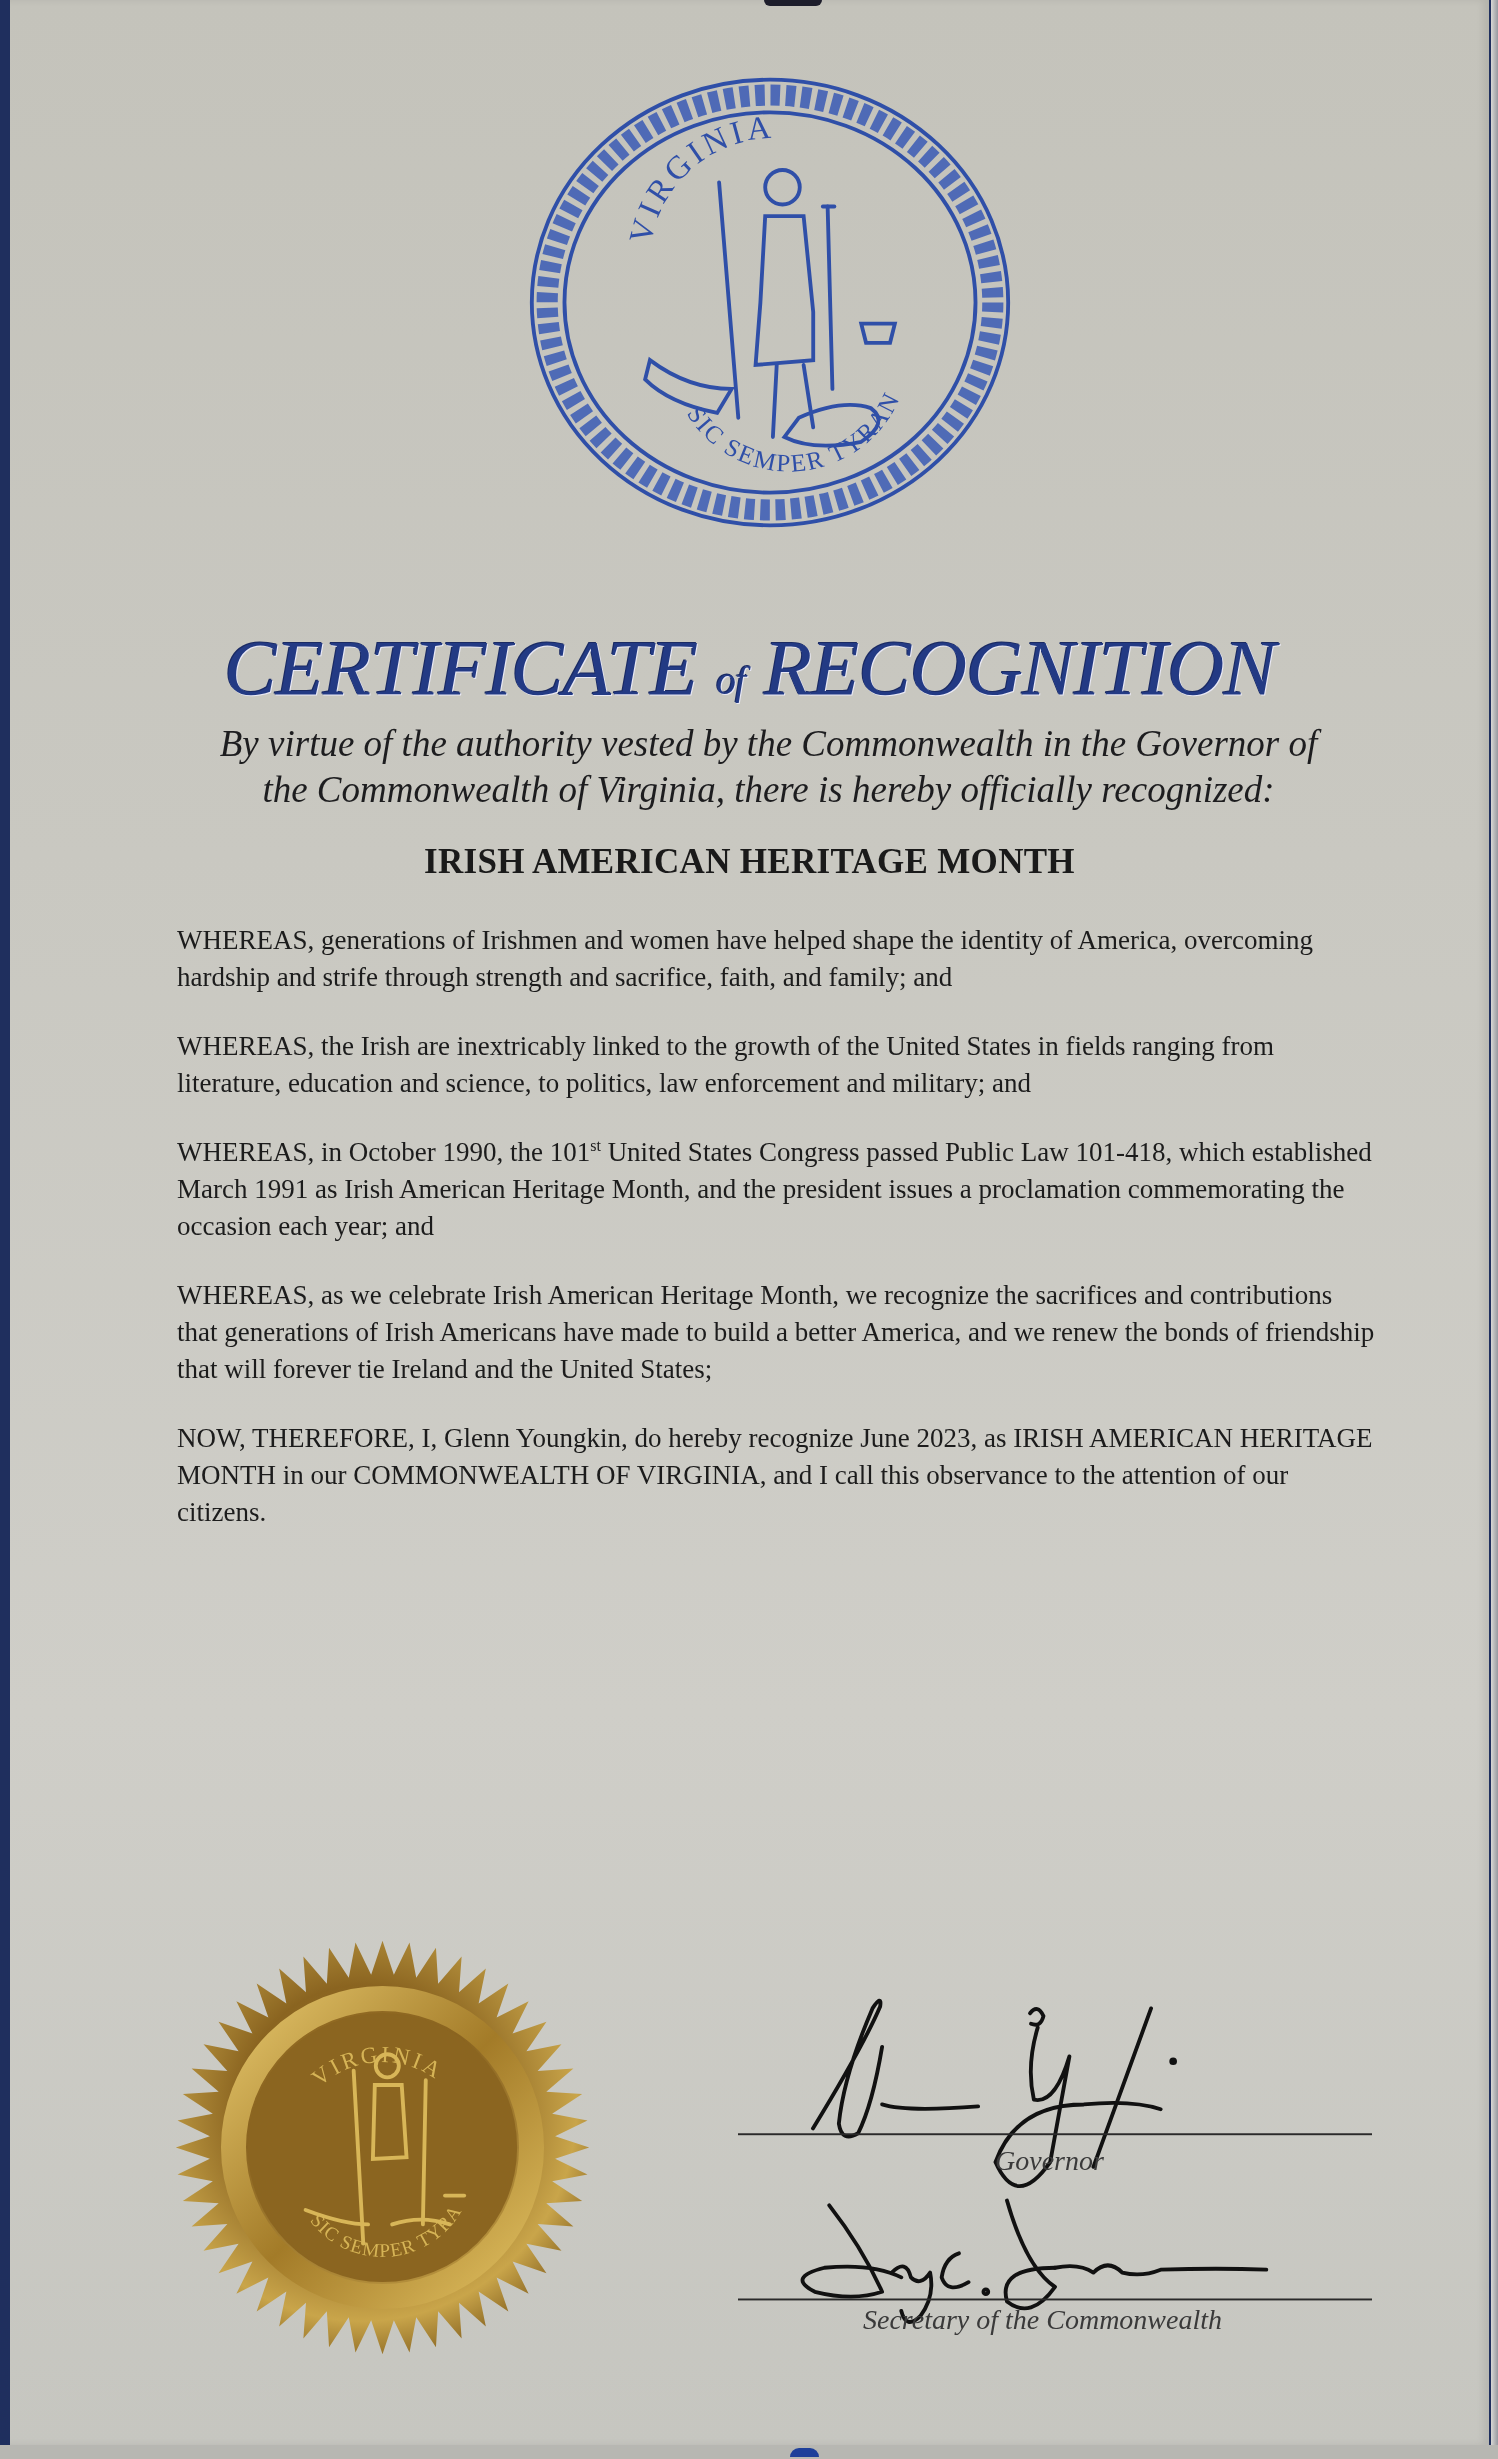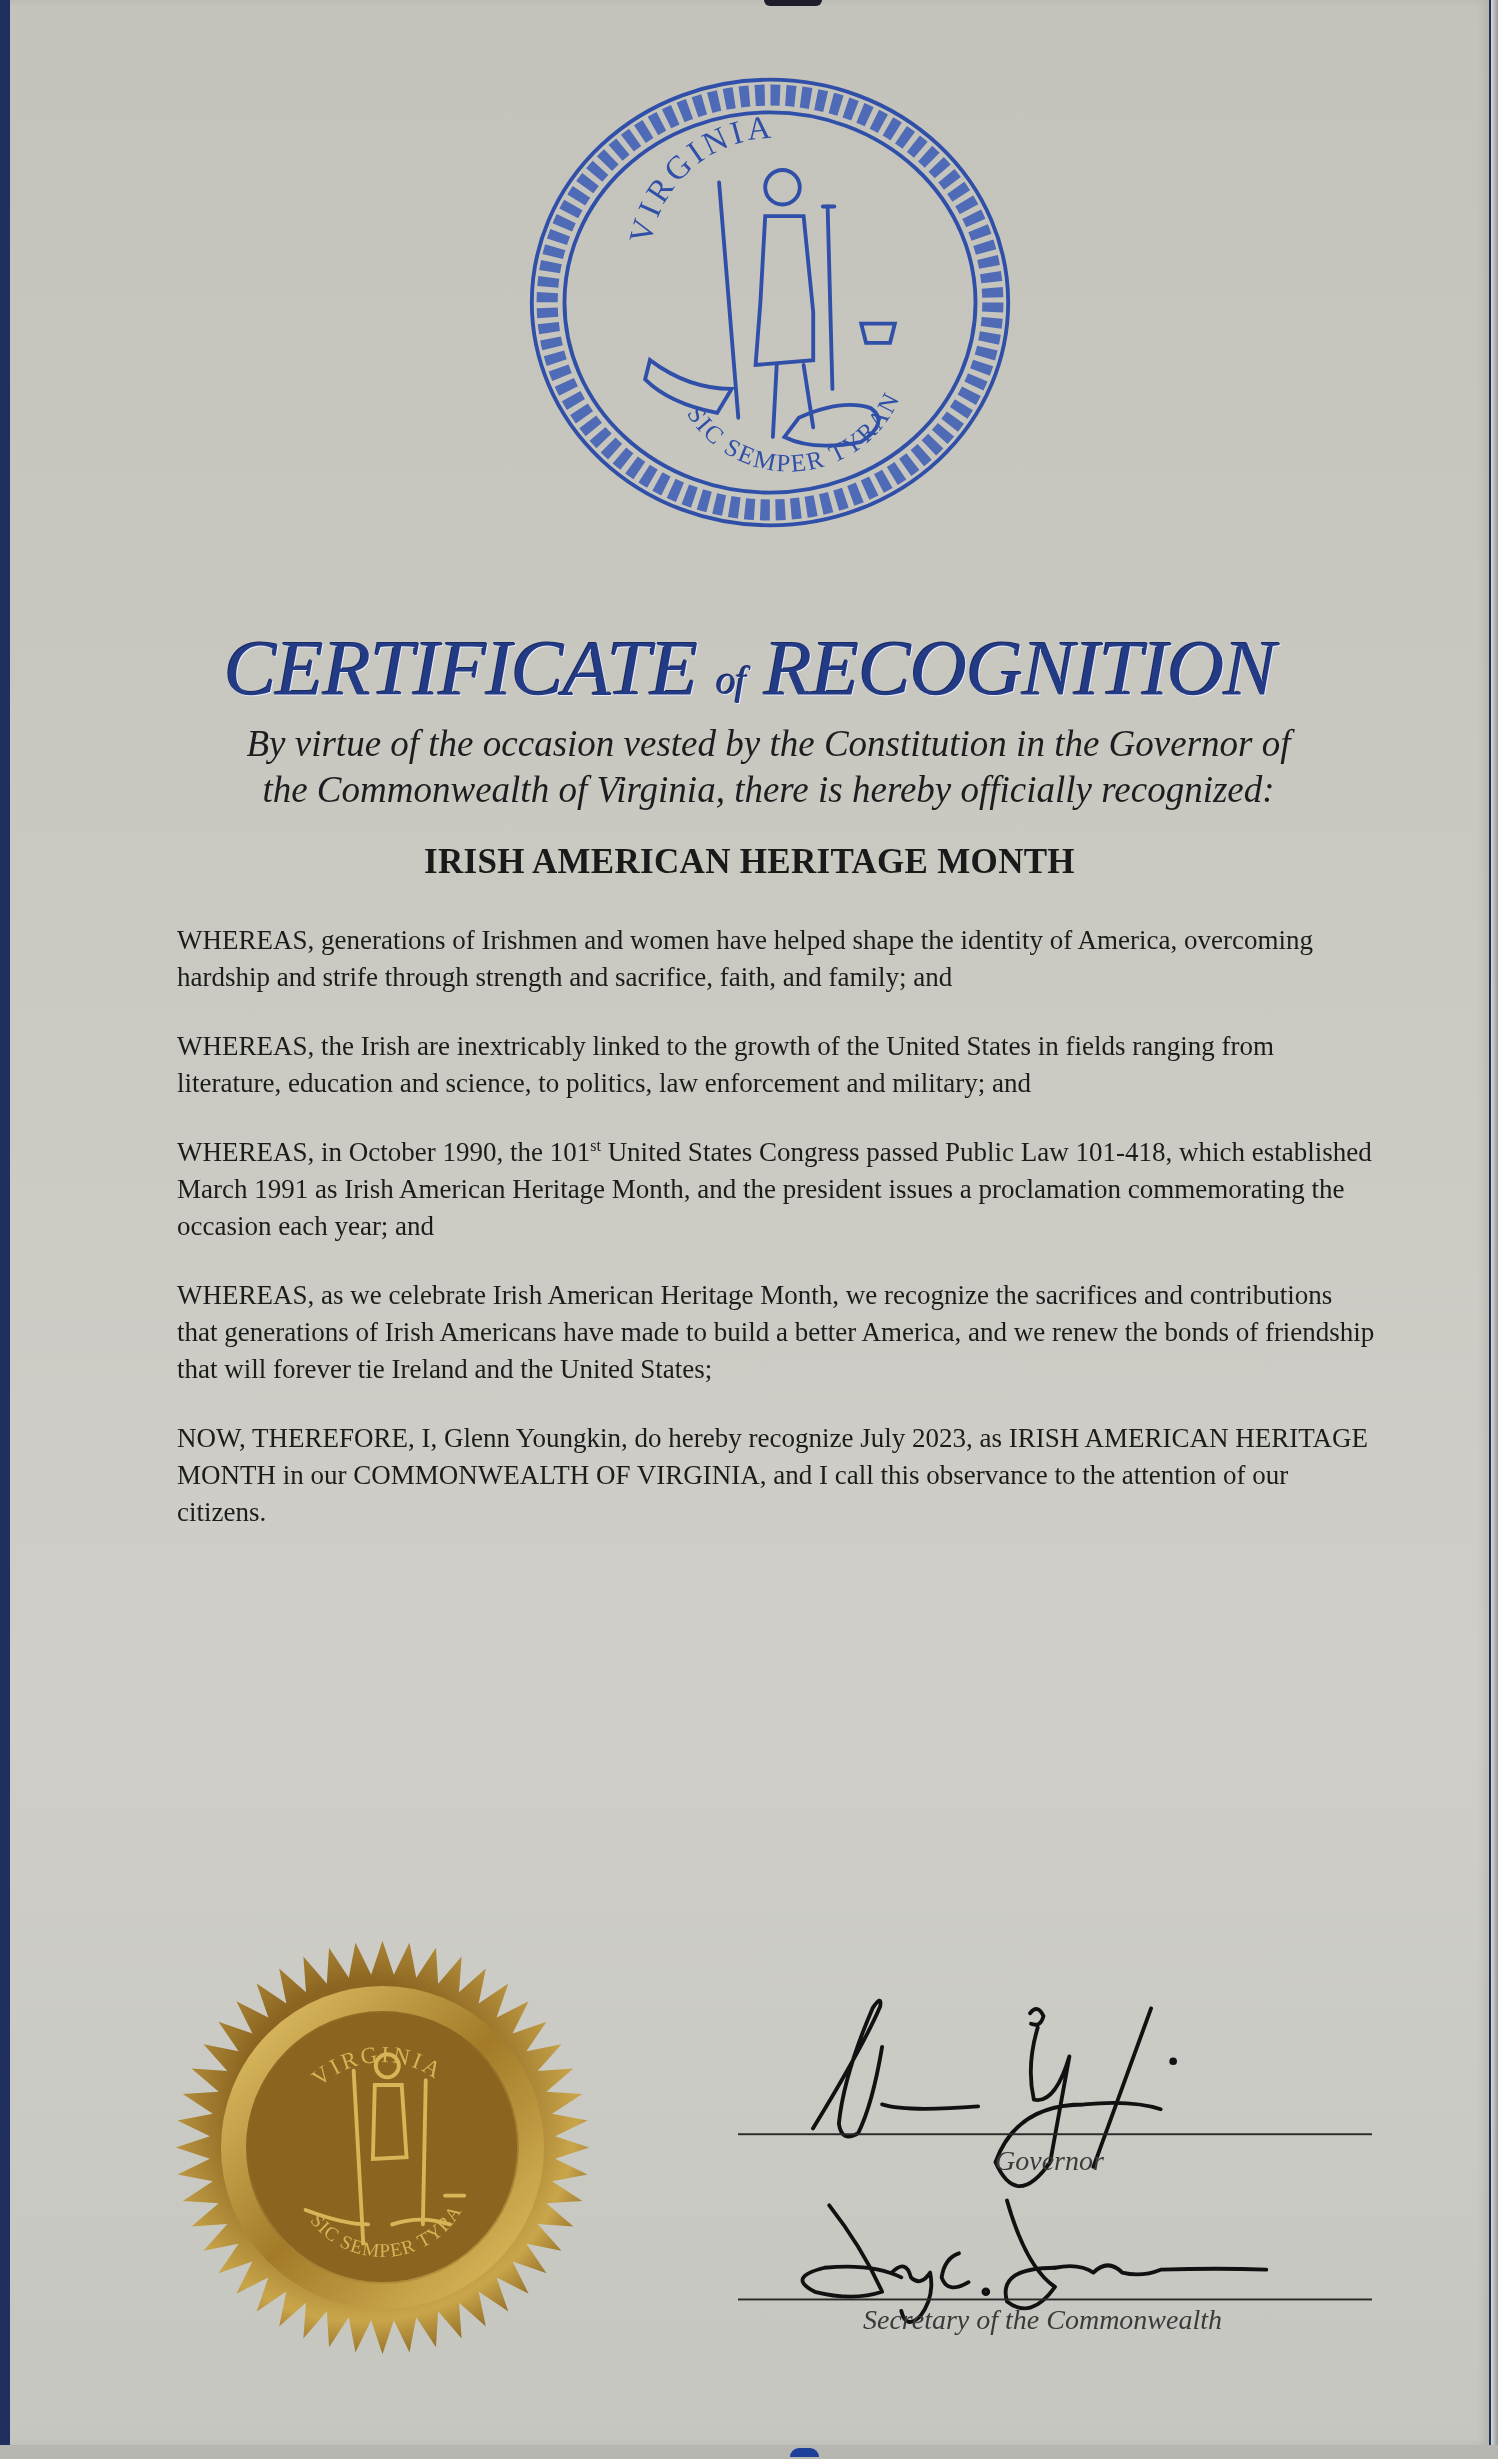--- a/index.html
+++ b/index.html
@@ -110,41 +110,41 @@
   </svg>
 </div>
 
 <div class="title" style="left:-19px;">
   <span>CERTIFICATE</span>
   <span class="of">of</span>
   <span>RECOGNITION</span>
 </div>
 
 <div class="subtitle">
-  <div>By virtue of the occasion vested by the Constitution in the Governor of</div>
+  <div>By virtue of the authority vested by the Commonwealth in the Governor of</div>
   <div>the Commonwealth of Virginia, there is hereby officially recognized:</div>
 </div>
 
 <div class="heading" style="left:-19px;">IRISH AMERICAN HERITAGE MONTH</div>
 
 <div class="body">
   <p class="para">
     <b>WHEREAS,</b><span> generations of Irishmen and women have helped shape the identity of America, overcoming hardship and strife through strength and sacrifice, faith, and family; and</span>
   </p>
   <p class="para">
     <b>WHEREAS,</b><span> the Irish are inextricably linked to the growth of the United States in fields ranging from literature, education and science, to politics, law enforcement and military; and</span>
   </p>
   <p class="para">
     <b>WHEREAS,</b><span> in October 1990, the 101</span><sup>st</sup><span> United States Congress passed Public Law 101-418, which established March 1991 as Irish American Heritage Month, and the president issues a proclamation commemorating the occasion each year; and</span>
   </p>
   <p class="para">
     <b>WHEREAS,</b><span> as we celebrate Irish American Heritage Month, we recognize the sacrifices and contributions that generations of Irish Americans have made to build a better America, and we renew the bonds of friendship that will forever tie Ireland and the United States;</span>
   </p>
   <p class="para">
-    <b>NOW, THEREFORE,</b><span> I, Glenn Youngkin, do hereby recognize July 2023, as </span><b>IRISH AMERICAN HERITAGE MONTH</b><span> in our COMMONWEALTH OF VIRGINIA, and I call this observance to the attention of our citizens.</span>
+    <b>NOW, THEREFORE,</b><span> I, Glenn Youngkin, do hereby recognize June 2023, as </span><b>IRISH AMERICAN HERITAGE MONTH</b><span> in our COMMONWEALTH OF VIRGINIA, and I call this observance to the attention of our citizens.</span>
   </p>
 </div>
 
 <div class="gold-seal">
   <svg width="423" height="423" viewBox="0 0 440 440">
     <defs>
       <radialGradient id="goldG" cx="45%" cy="40%" r="65%">
         <stop offset="0%" stop-color="#a47a2a"></stop>
         <stop offset="45%" stop-color="#8a6420"></stop>
         <stop offset="80%" stop-color="#c9a54a"></stop>

